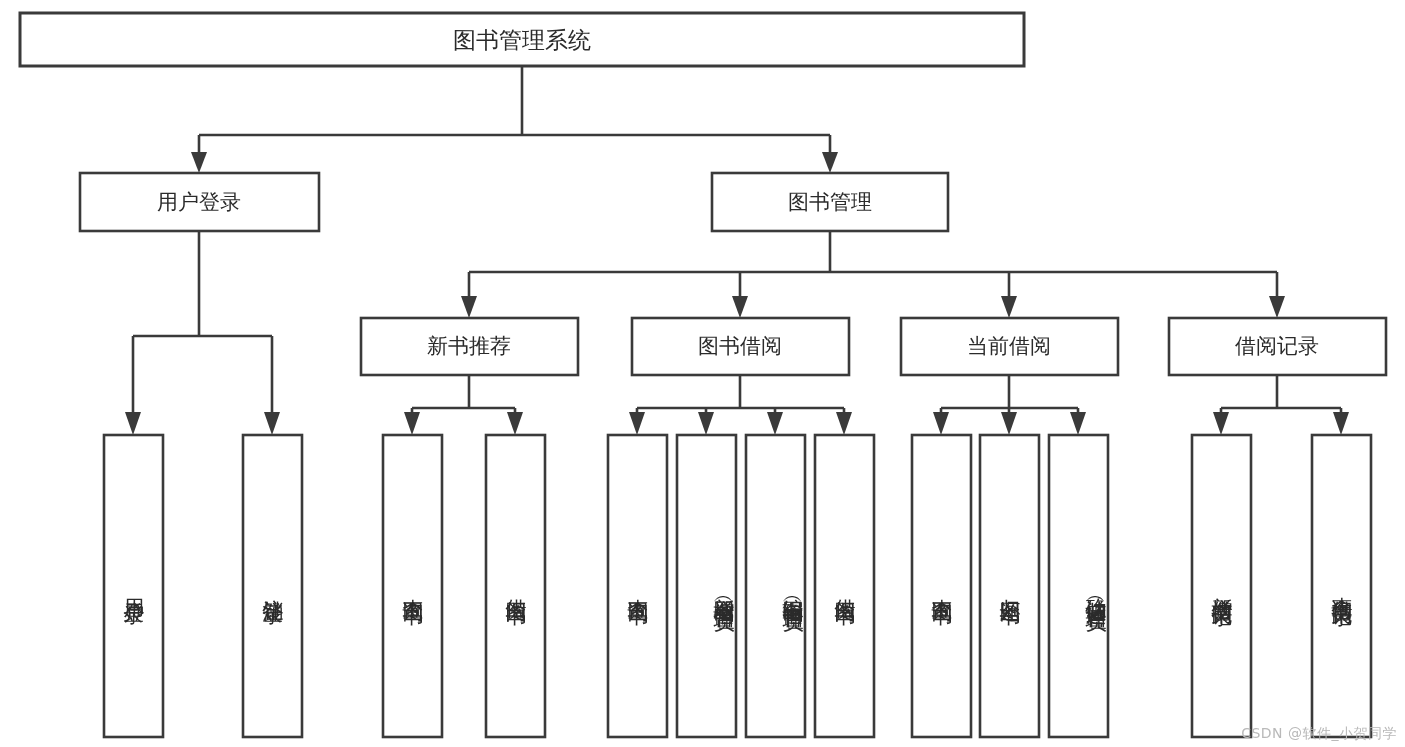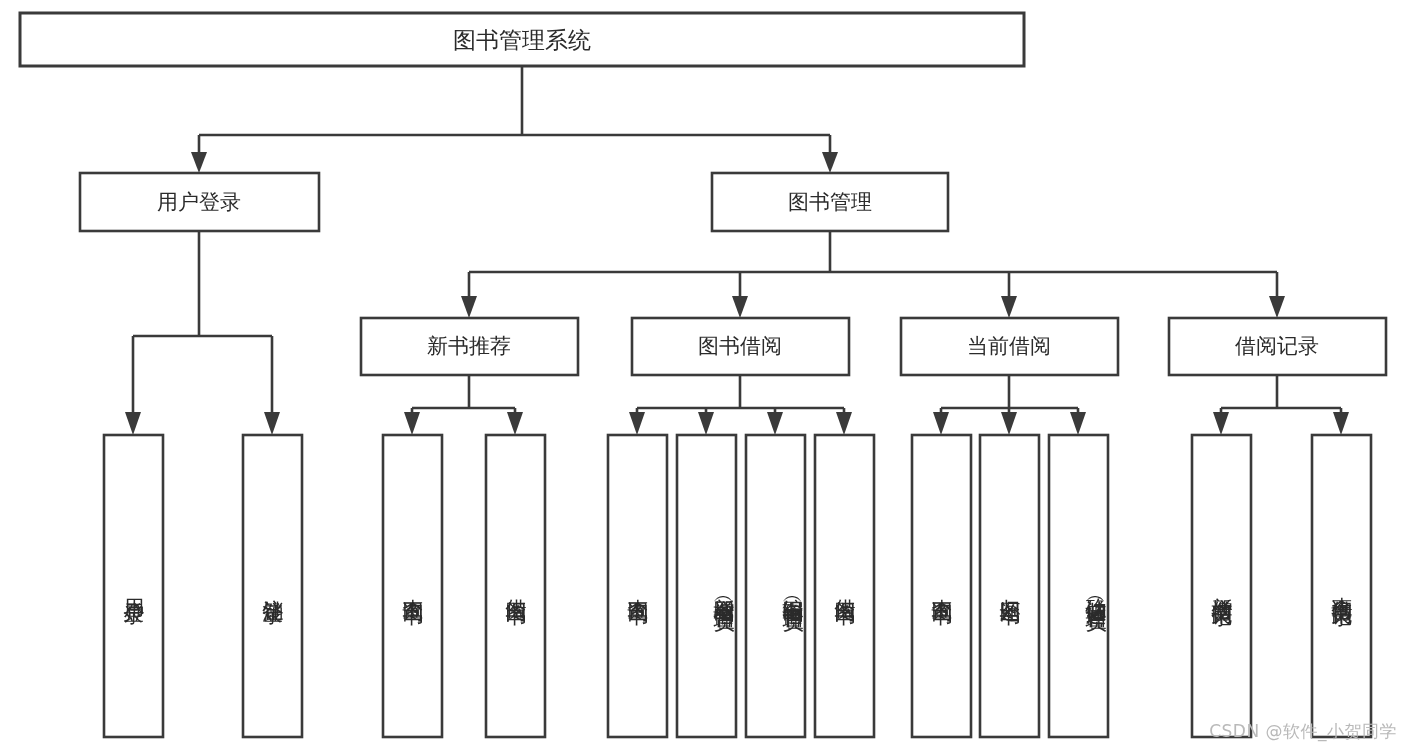--- a/index.html
+++ b/index.html
@@ -75,21 +75,21 @@
     justify-content: center;
     pointer-events: none;
     user-select: none;
   }
   .watermark {
     position: absolute;
     right: 8px;
     bottom: 4px;
     color: #b9b9b9;
     font-family: "DejaVu Sans", "Liberation Sans", sans-serif;
-    font-size: 17px;
+    font-size: 14px;
     letter-spacing: 0.5px;
     white-space: nowrap;
     user-select: none;
   }
 </style>
 </head>
 <body>
 
 <div id="diagram-root">
 

